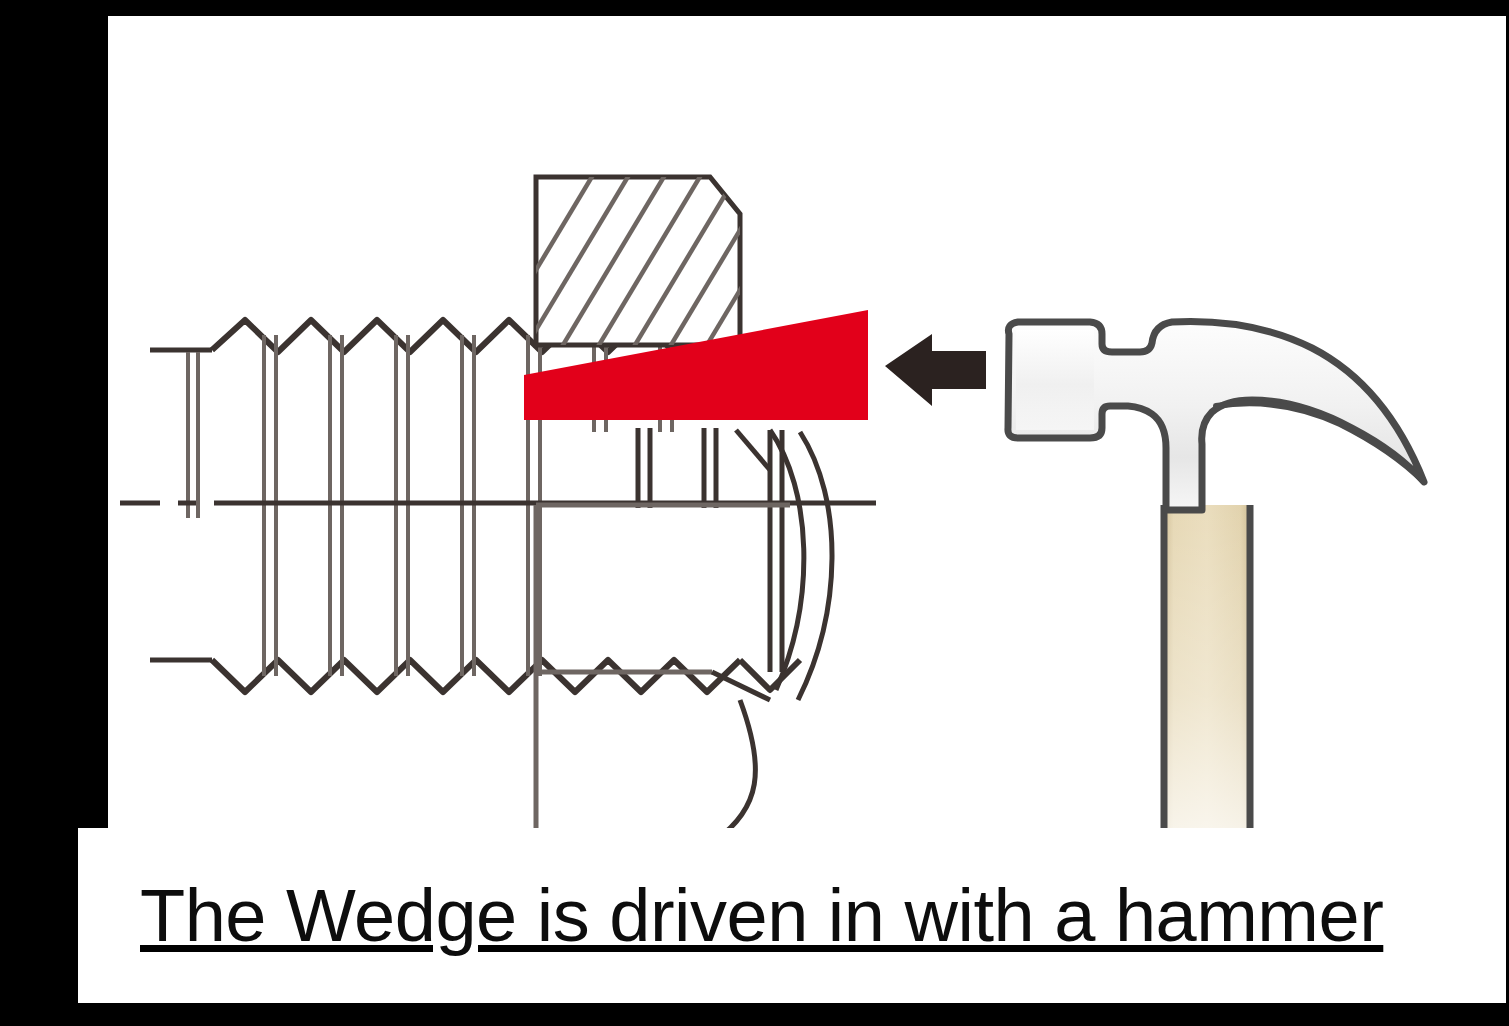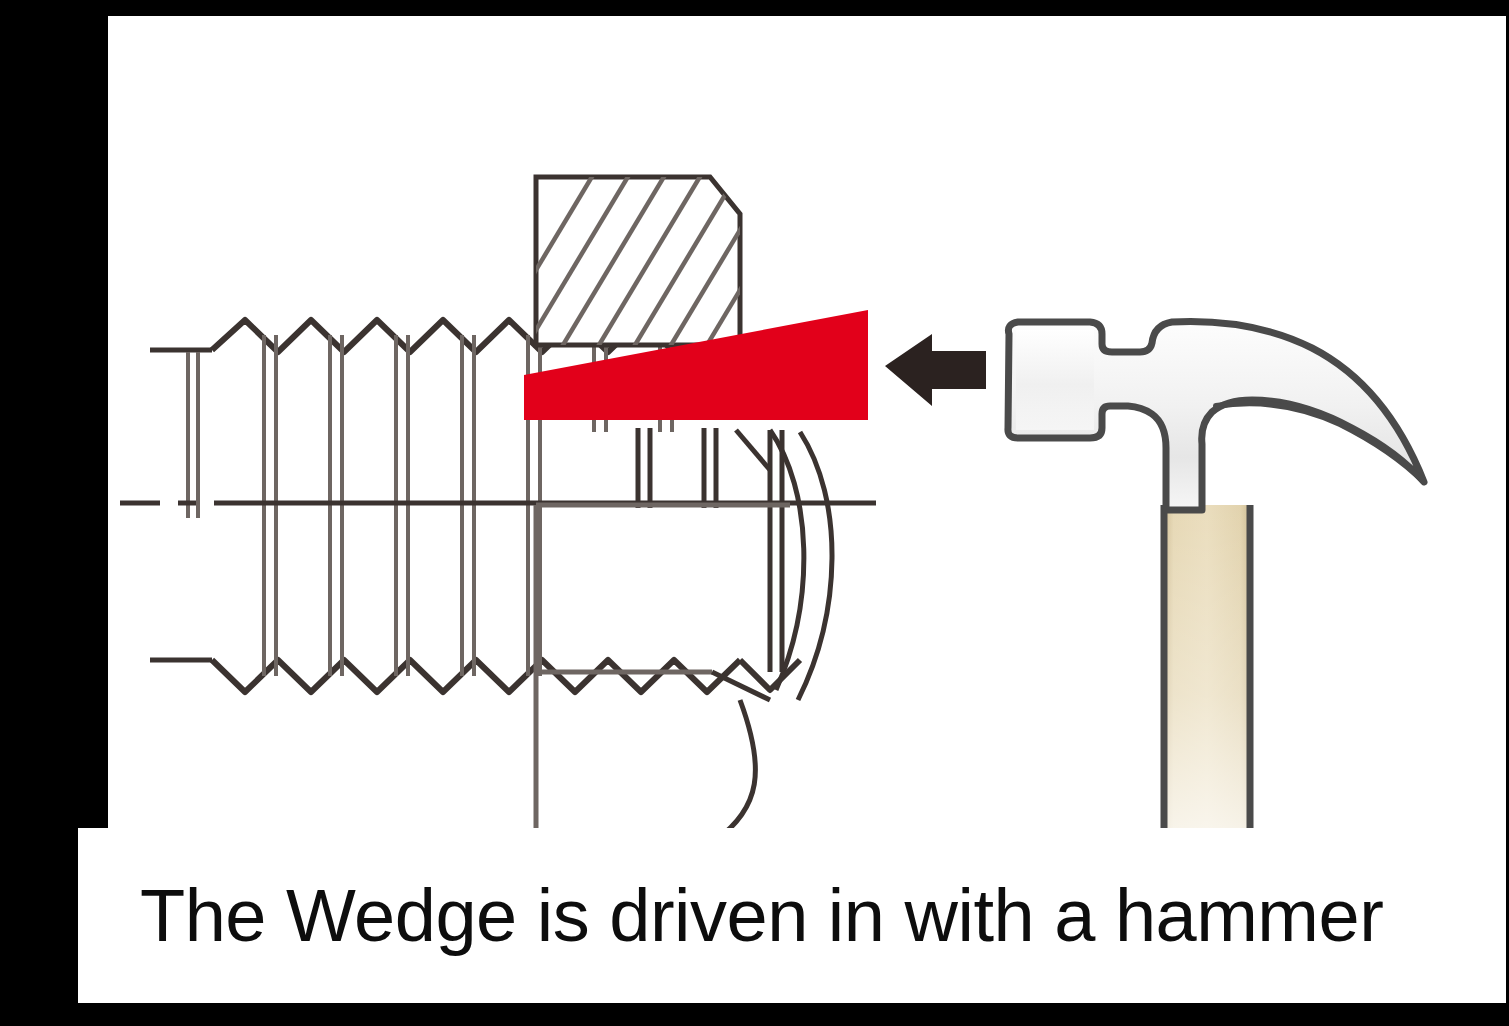--- a/index.html
+++ b/index.html
@@ -33,20 +33,21 @@
   #caption-box {
     position: absolute;
     left: 78px;
     top: 828px;
     width: 1428px;
     height: 175px;
     background: #ffffff;
     display: flex;
     align-items: center;
     overflow: hidden;
+    text-decoration: underline;
   }
   #caption-text {
     margin: 0;
     padding-left: 62px;
     font-family: "Liberation Sans", sans-serif;
     font-size: 74px;
     font-weight: 400;
     line-height: 1.05;
     color: #0d0d0d;
     white-space: nowrap;

